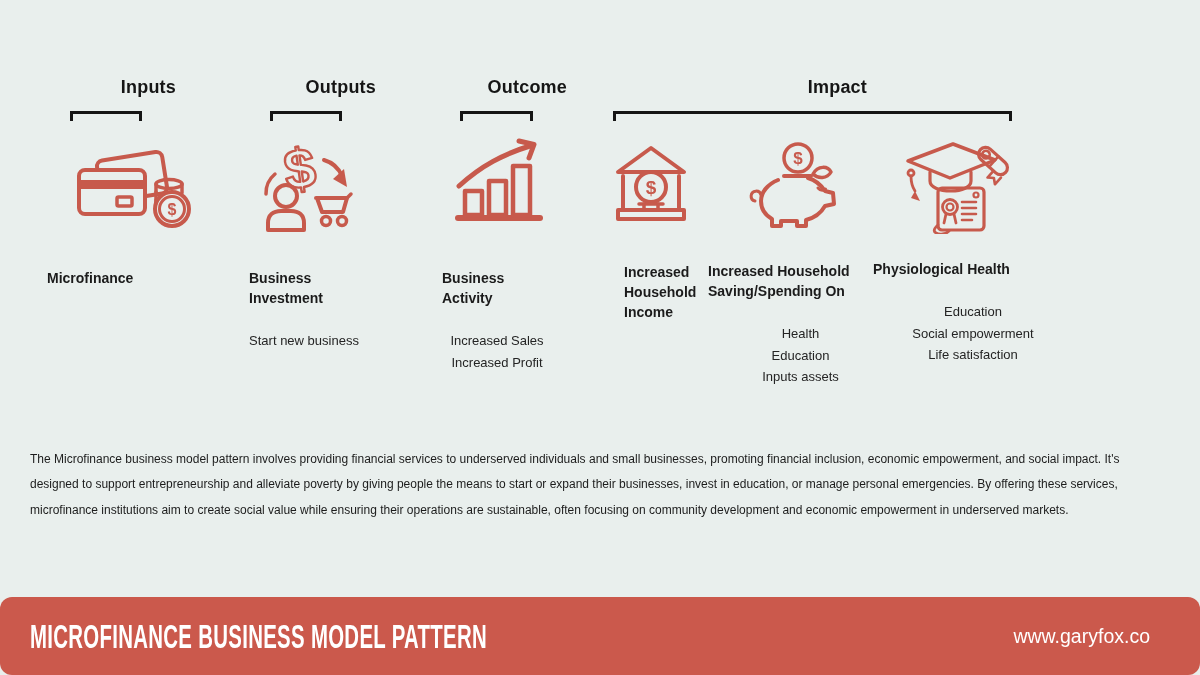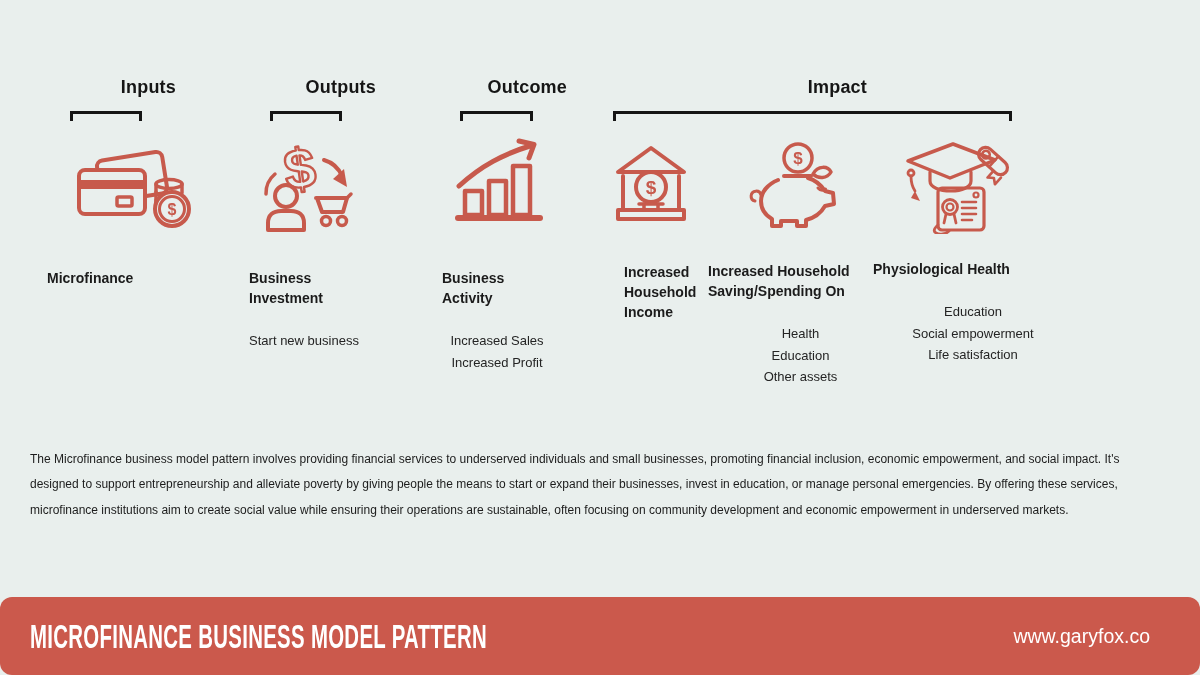--- a/index.html
+++ b/index.html
@@ -159,21 +159,21 @@
   <div class="item-details" style="left:229px;top:330px;width:150px">
     <div>Start new business</div>
   </div>
   <div class="item-details" style="left:417px;top:330px;width:160px">
     <div>Increased Sales</div>
     <div>Increased Profit</div>
   </div>
   <div class="item-details" style="left:713px;top:323px;width:175px">
     <div>Health</div>
     <div>Education</div>
-    <div>Other assets</div>
+    <div>Inputs assets</div>
   </div>
   <div class="item-details" style="left:878px;top:301px;width:190px">
     <div>Education</div>
     <div>Social empowerment</div>
     <div>Life satisfaction</div>
   </div>
 
   <div class="description">The Microfinance business model pattern involves providing financial services to underserved individuals and small businesses, promoting financial inclusion, economic empowerment, and social impact. It's designed to support entrepreneurship and alleviate poverty by giving people the means to start or expand their businesses, invest in education, or manage personal emergencies. By offering these services, microfinance institutions aim to create social value while ensuring their operations are sustainable, often focusing on community development and economic empowerment in underserved markets.</div>
 
   <div class="footer">

